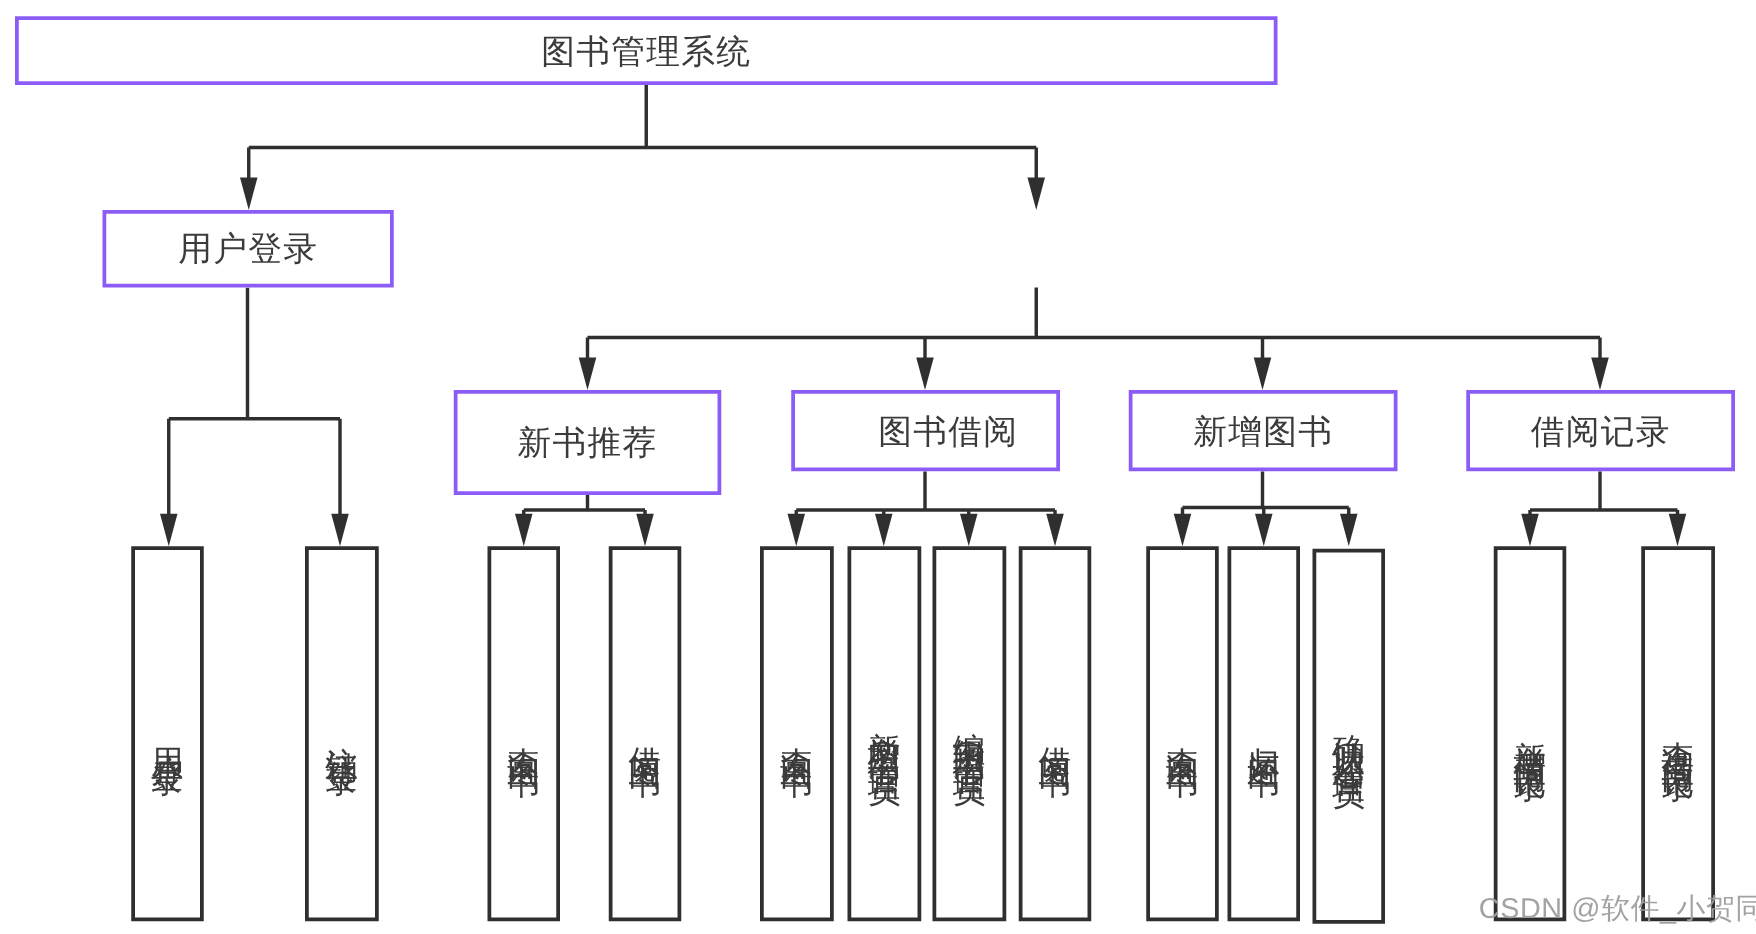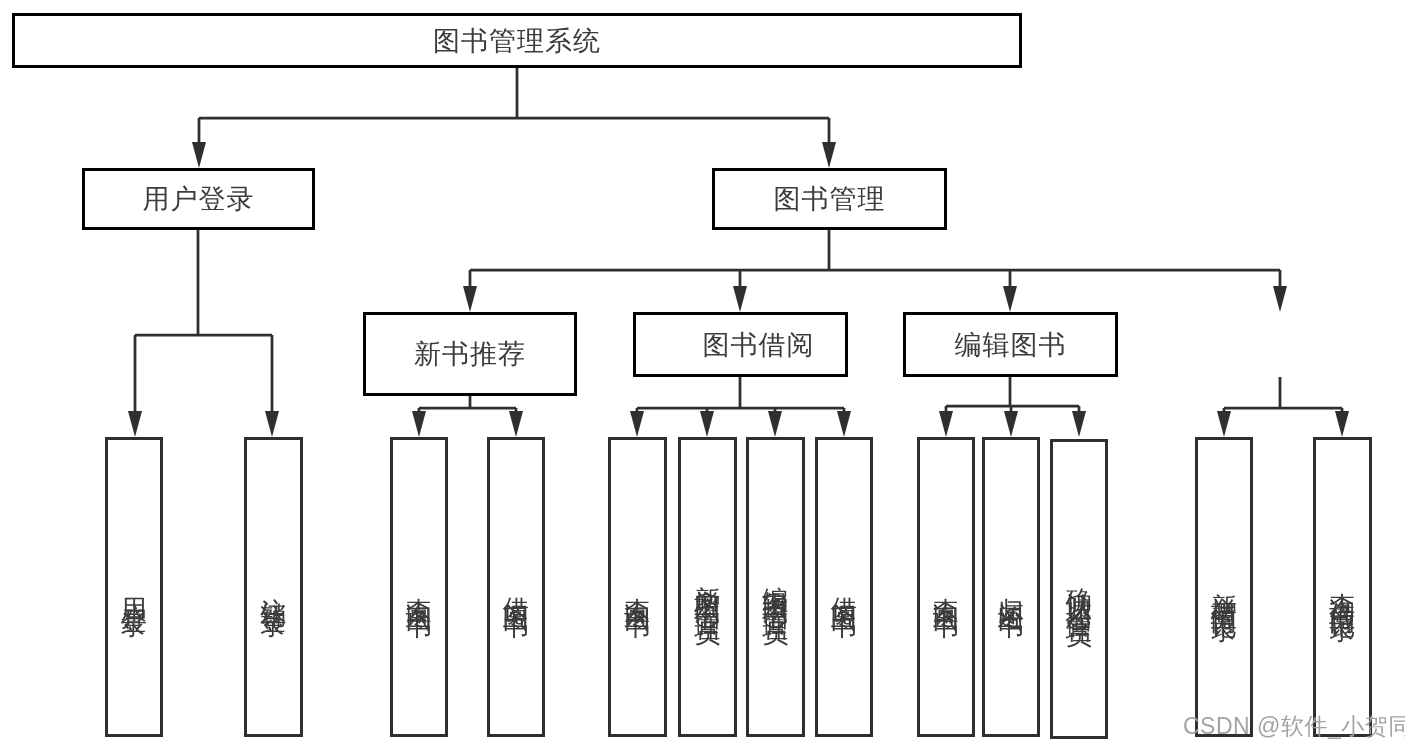--- a/index.html
+++ b/index.html
@@ -20,21 +20,21 @@
     left: 0;
     top: 0;
     width: 1405px;
     height: 747px;
     z-index: 1;
   }
   .node {
     position: absolute;
     box-sizing: border-box;
     background: #ffffff;
-    border: 3px solid #000000;
+    border: 3px solid #8b5cf6;
     display: flex;
     align-items: center;
     justify-content: center;
     z-index: 2;
   }
   .node > span {
     font-size: 27px;
     color: #3b3b3b;
     letter-spacing: 1px;
     white-space: nowrap;
@@ -142,32 +142,32 @@
     </g>
   </svg>
 
   <div class="node" style="left:12px; top:13px; width:1010px; height:55px;">
     <span>图书管理系统</span>
   </div>
 
   <div class="node" style="left:82px; top:168px; width:233px; height:62px;">
     <span>用户登录</span>
   </div>
-  <div class="node" style="left:712px; top:168px; width:235px; height:62px;">
-    <span>图书管理</span>
-  </div>
 
   <div class="node" style="left:363px; top:312px; width:214px; height:84px;">
     <span>新书推荐</span>
   </div>
   <div class="node" style="left:633px; top:312px; width:215px; height:65px;padding-left:36px;">
     <span>图书借阅</span>
   </div>
   <div class="node" style="left:903px; top:312px; width:215px; height:65px;">
-    <span>编辑图书</span>
+    <span>新增图书</span>
+  </div>
+  <div class="node" style="left:1173px; top:312px; width:215px; height:65px;">
+    <span>借阅记录</span>
   </div>
 
   <div class="leaf" style="left:105px; width:58px;">
     <span class="vtext">用户登录</span>
   </div>
   <div class="leaf" style="left:244px; width:59px;">
     <span class="vtext">注销登录</span>
   </div>
 
   <div class="leaf" style="left:390px; width:58px;">

